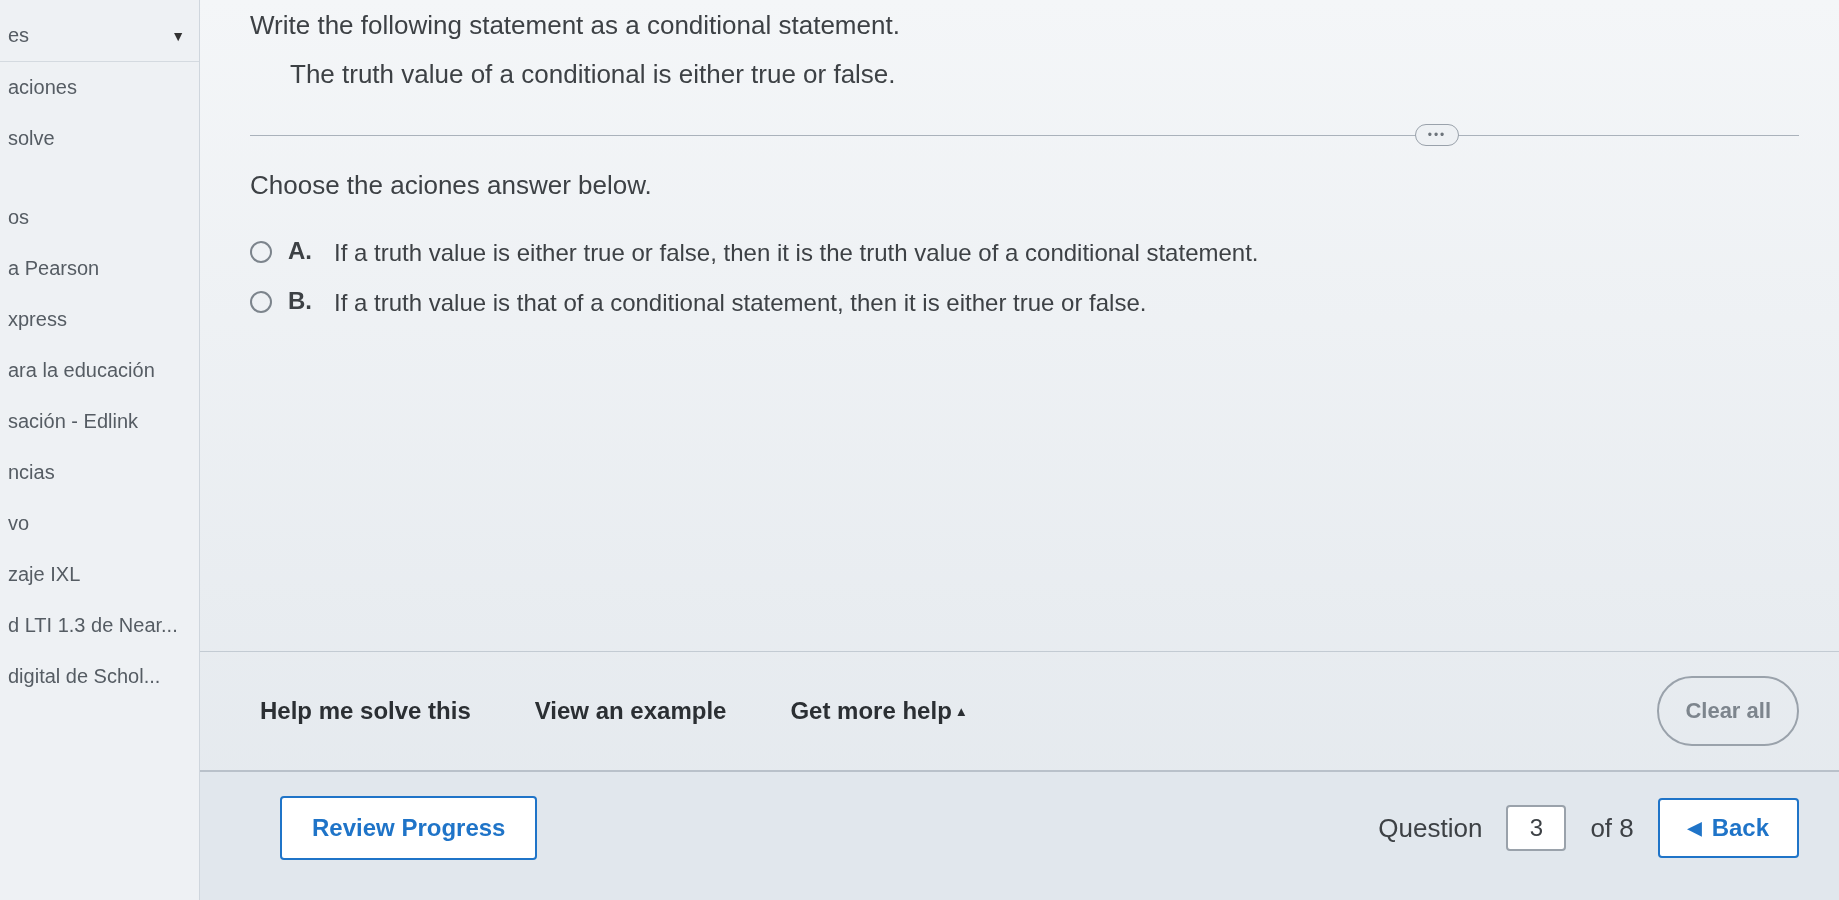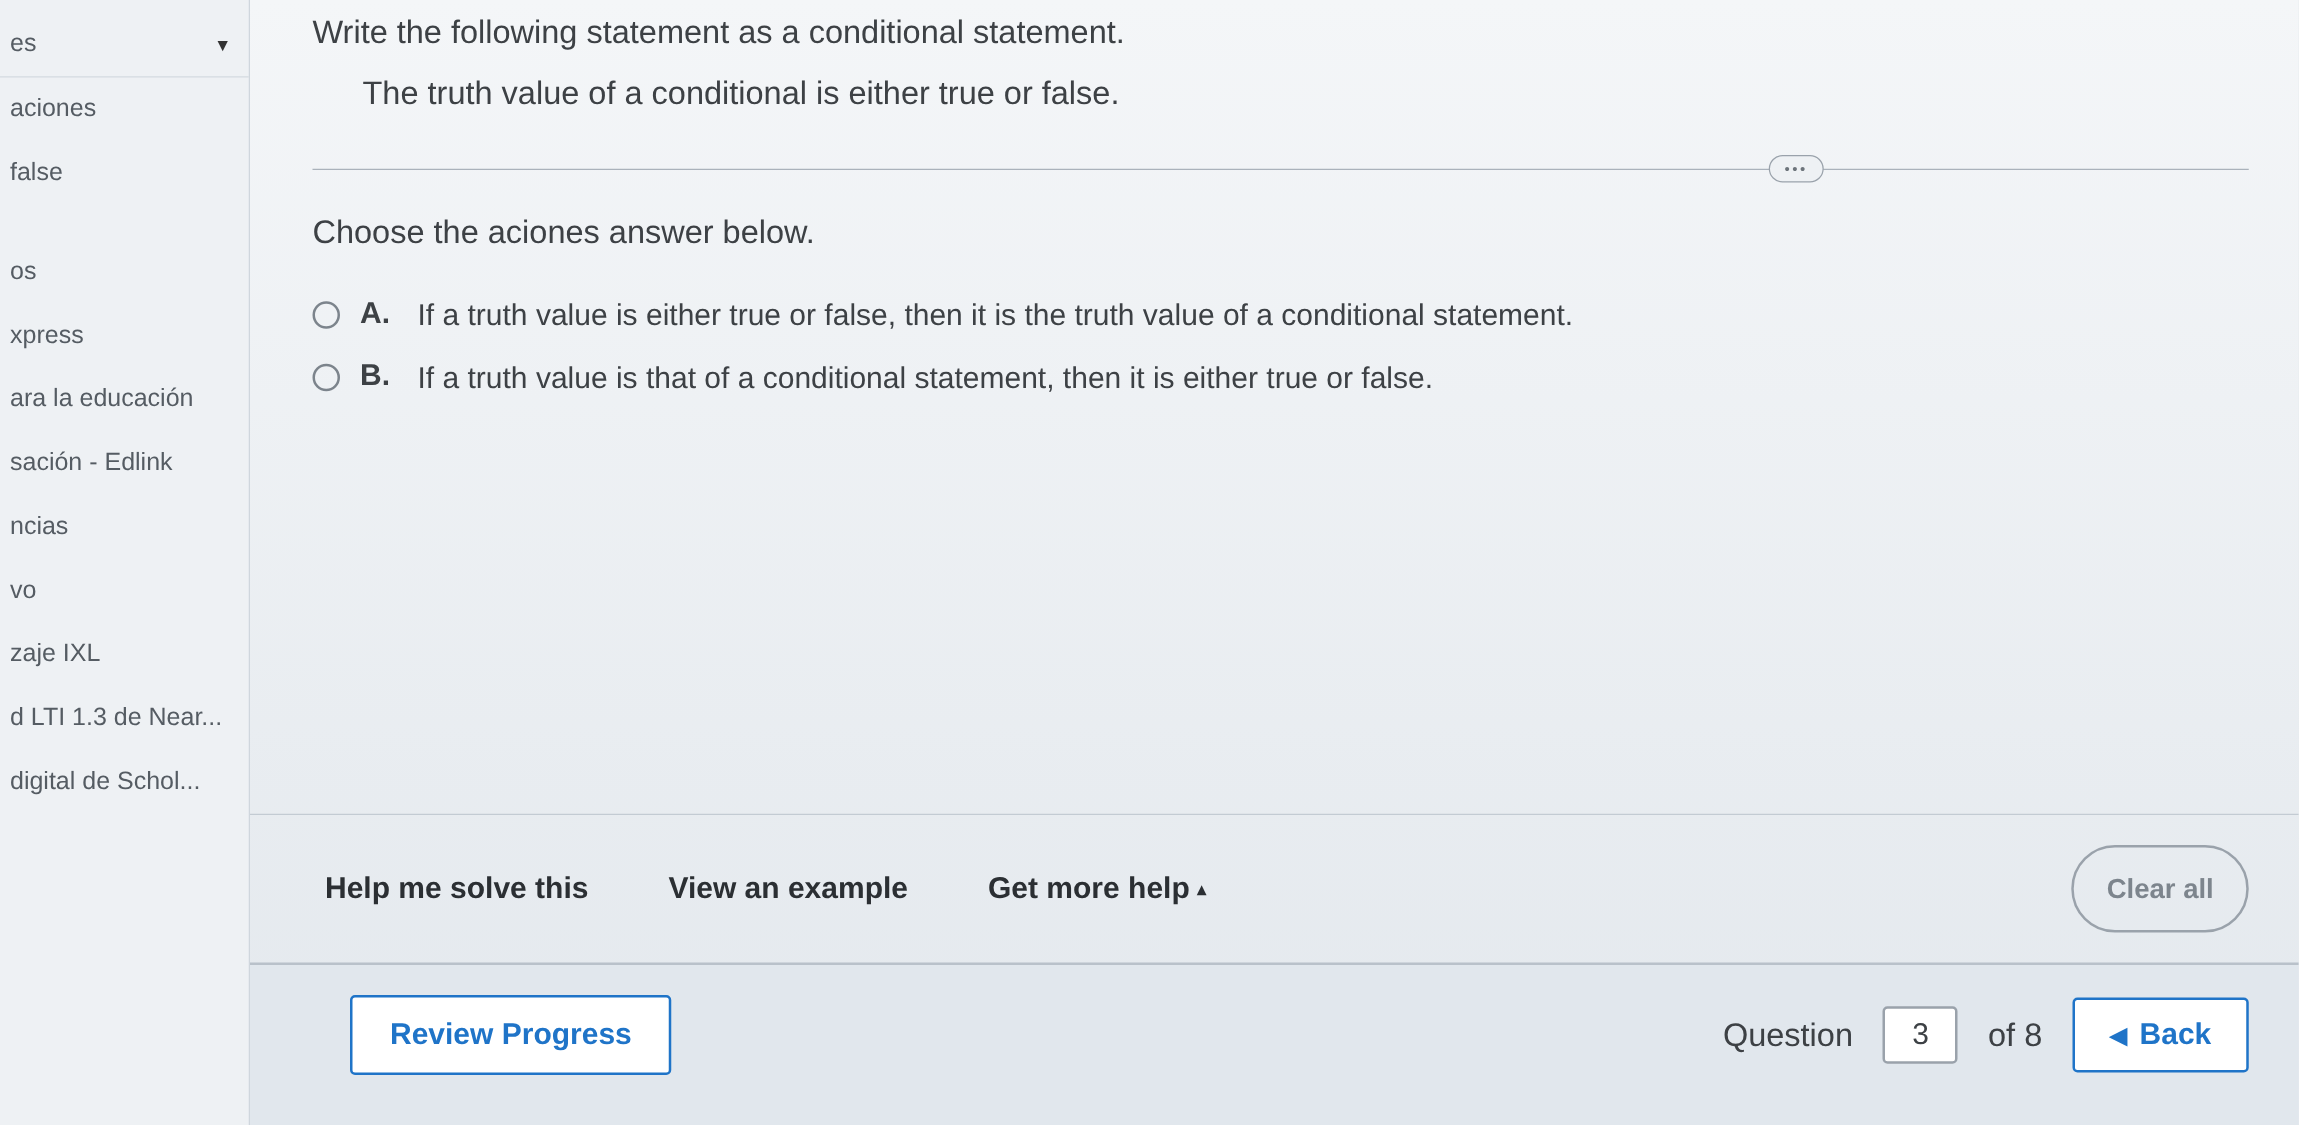--- a/index.html
+++ b/index.html
@@ -169,23 +169,24 @@
 <body>
 
 <div class="app">
 
   <nav class="sidebar">
     <div class="sidebar-item top">
       <span>es</span>
       <span class="caret">▼</span>
     </div>
     <div class="sidebar-item"><span>aciones</span></div>
-    <div class="sidebar-item"><span>false</span></div>
+    <div class="sidebar-item"><span>solve</span></div>
     <div class="sidebar-item"><span></span></div>
     <div class="sidebar-item"><span>os</span></div>
+    <div class="sidebar-item"><span>a Pearson</span></div>
     <div class="sidebar-item"><span>xpress</span></div>
     <div class="sidebar-item"><span>ara la educación</span></div>
     <div class="sidebar-item"><span>sación - Edlink</span></div>
     <div class="sidebar-item"><span>ncias</span></div>
     <div class="sidebar-item"><span>vo</span></div>
     <div class="sidebar-item"><span>zaje IXL</span></div>
     <div class="sidebar-item"><span>d LTI 1.3 de Near...</span></div>
     <div class="sidebar-item"><span>digital de Schol...</span></div>
   </nav>
 

